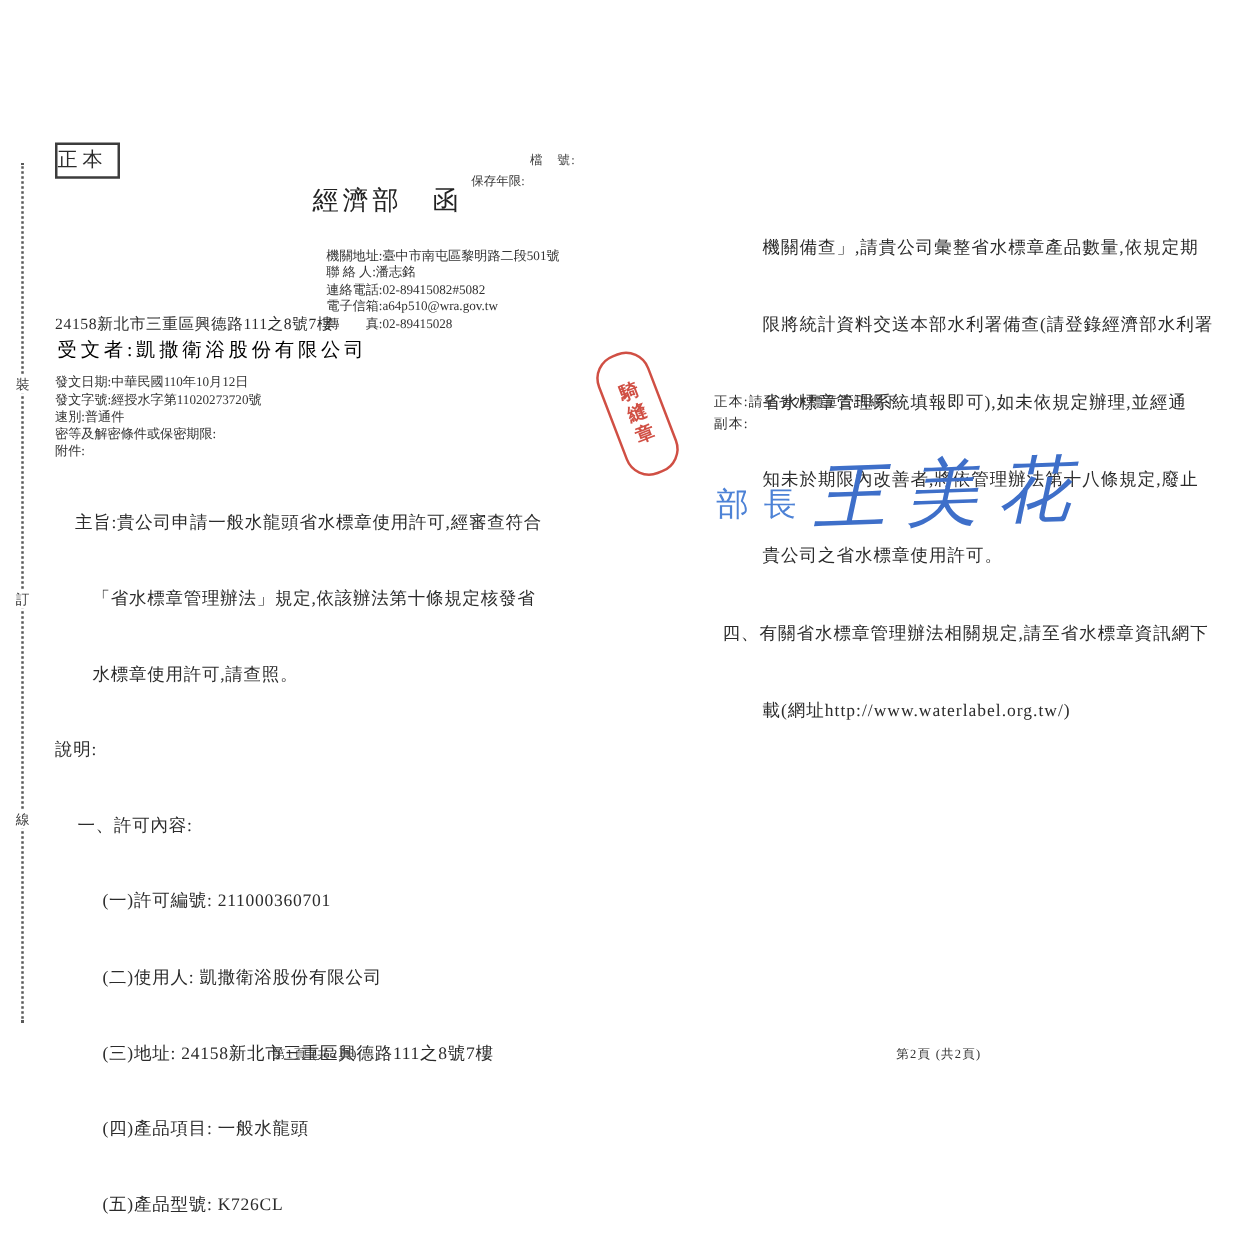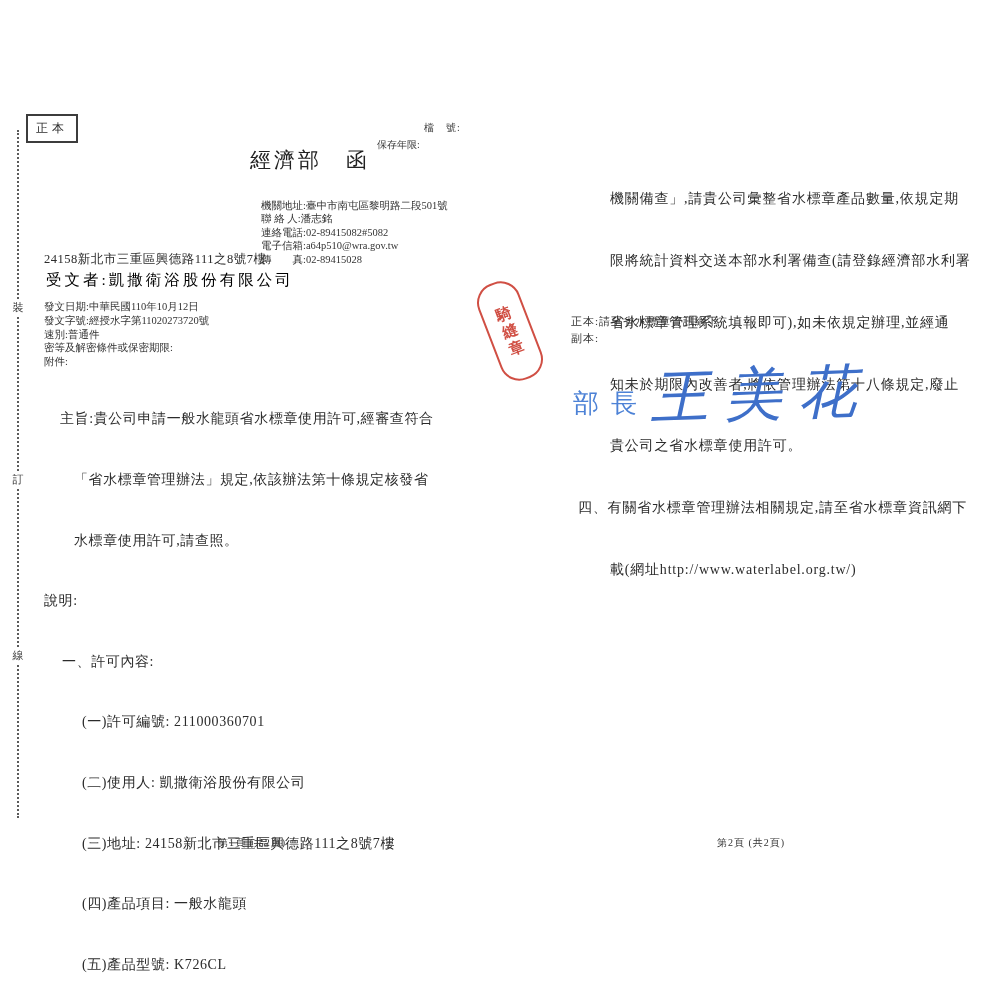--- a/index.html
+++ b/index.html
@@ -3,22 +3,22 @@
 <meta charset="utf-8">
 <style>
   html,body{margin:0;padding:0;background:#ffffff;}
   .doc{
     position:relative;width:1000px;height:1000px;background:#ffffff;overflow:hidden;
     font-family:"Liberation Serif","DejaVu Serif",serif;color:#2b2b2b;
   }
   .abs{position:absolute;}
 
   
-  .copy-box{left:26px;top:114px;width:48px;height:25px;border:2px solid #3c3c3c;
-    display:flex;align-items:center;justify-content:center;font-size:12px;letter-spacing:4px;}
+  .copy-box{left:44px;top:114px;width:48px;height:25px;border:2px solid #3c3c3c;
+    display:flex;align-items:center;justify-content:flex-start;font-size:16px;letter-spacing:4px;}
   .bind-line{left:17px;top:130px;height:688px;width:0;border-left:2px dotted #5a5a5a;}
   .bind-mark{left:9px;width:18px;text-align:center;font-size:11px;color:#3a3a3a;background:#fff;}
   .bm-0{top:300px;} .bm-1{top:472px;} .bm-2{top:648px;}
   .file-no{left:382px;top:121px;font-size:10px;letter-spacing:1px;color:#3a3a3a;margin-left:42px;}
   .retention{left:377px;top:138px;font-size:10px;color:#3a3a3a;}
   .title{left:140px;top:146px;width:230px;text-align:right;font-size:21px;letter-spacing:3px;color:#222;}
   .agency{left:261px;top:199px;font-size:10.5px;line-height:13.4px;color:#333;}
   .rcpt-addr{left:44px;top:251px;font-size:12.5px;letter-spacing:0.5px;}
   .recipient{left:46px;top:270px;font-size:15.5px;letter-spacing:3px;color:#000000;}
   .meta{left:44px;top:300px;font-size:10.5px;line-height:13.8px;color:#333;}

